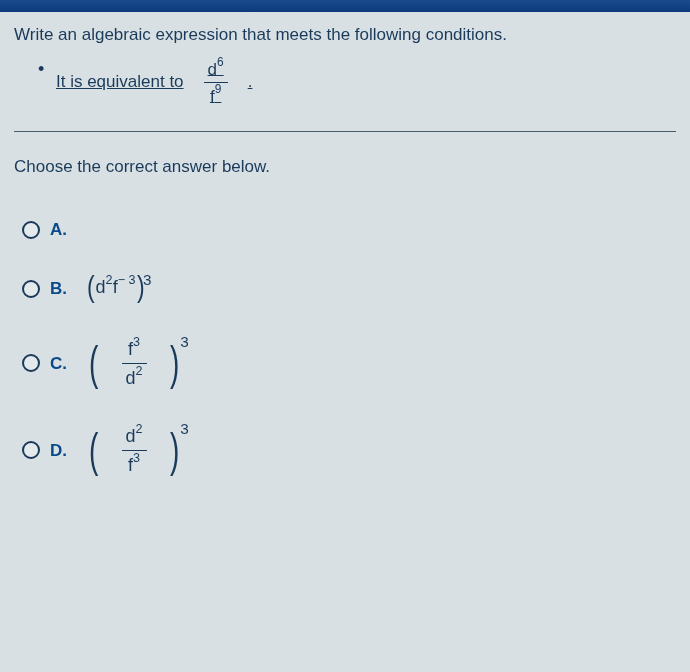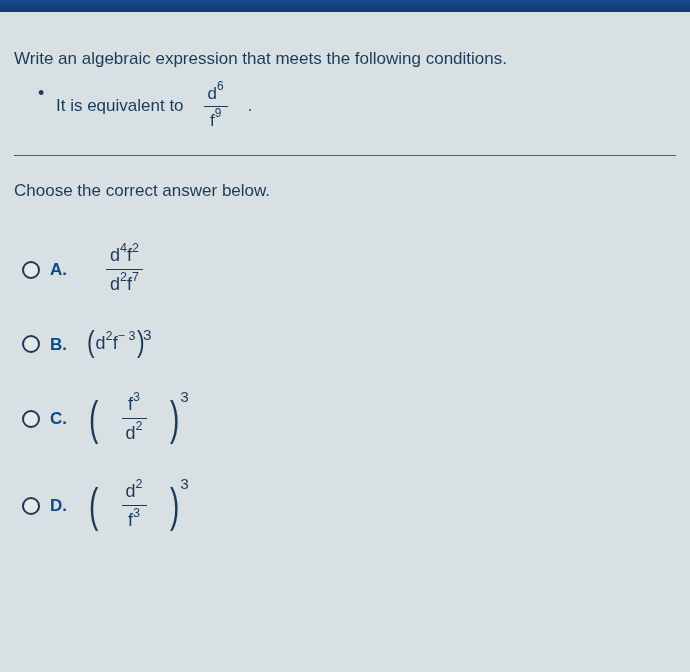--- a/index.html
+++ b/index.html
@@ -19,41 +19,41 @@
       background: linear-gradient(to bottom, #1a4b8c, #0d3a7a);
     }
     .content {
       padding: 10px 14px;
       color: #1a3a5a;
       font-size: 17px;
       line-height: 1.5;
     }
     .question-text {
       margin-bottom: 8px;
-      margin-top: 24px;
     }
     .bullet-list {
       list-style: none;
       padding-left: 24px;
     }
     .bullet-list li {
       position: relative;
       padding-left: 18px;
       margin: 2px 0;
     }
     .bullet-list li::before {
       content: "•";
       position: absolute;
       left: 0;
       font-size: 18px;
     }
     .inline-frac-wrap {
       display: inline-flex;
       align-items: center;
       vertical-align: middle;
+      text-decoration: underline;
     }
     .frac {
       display: inline-block;
       text-align: center;
       vertical-align: middle;
       margin: 0 20px;
     }
     .frac .num {
       display: block;
       border-bottom: 1.5px solid #1a3a5a;
@@ -154,30 +154,20 @@
 
   <hr class="divider">
 
   <div class="choose-text">Choose the correct answer below.</div>
 
   <div class="options">
 
     <div class="option">
       <div class="radio"></div>
       <div class="opt-label">A.</div>
-      <div class="math">
-        <span class="frac">
-          <span class="num">
-            d<span class="sup">4</span>f<span class="sup">2</span>
-          </span>
-          <span class="den">
-            d<span class="sup">2</span>f<span class="sup">7</span>
-          </span>
-        </span>
-      </div>
     </div>
 
     <div class="option">
       <div class="radio"></div>
       <div class="opt-label">B.</div>
       <div class="math">
         <span class="paren-wrap">
           <span class="big-paren-md">(</span>
           <span>d<span class="sup">2</span>f<span class="sup">− 3</span></span>
           <span class="big-paren-md">)</span>

